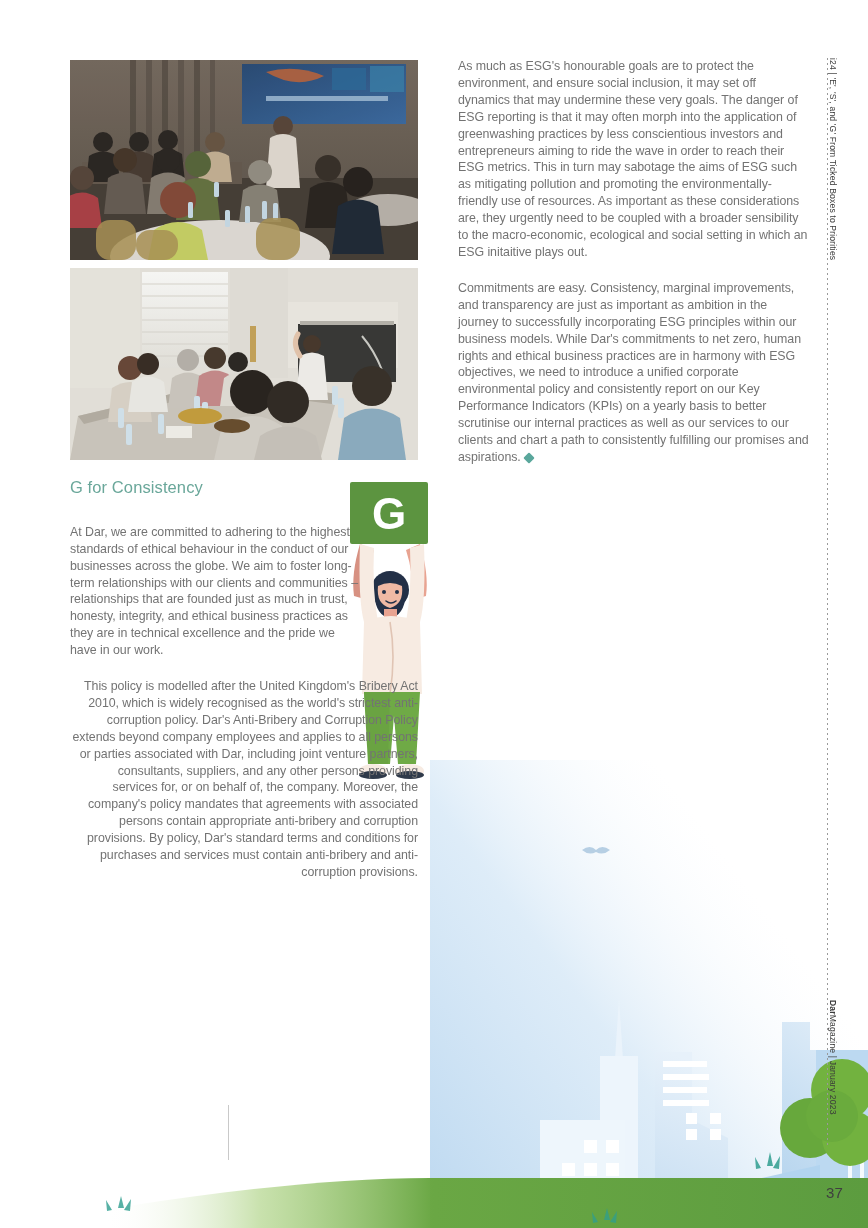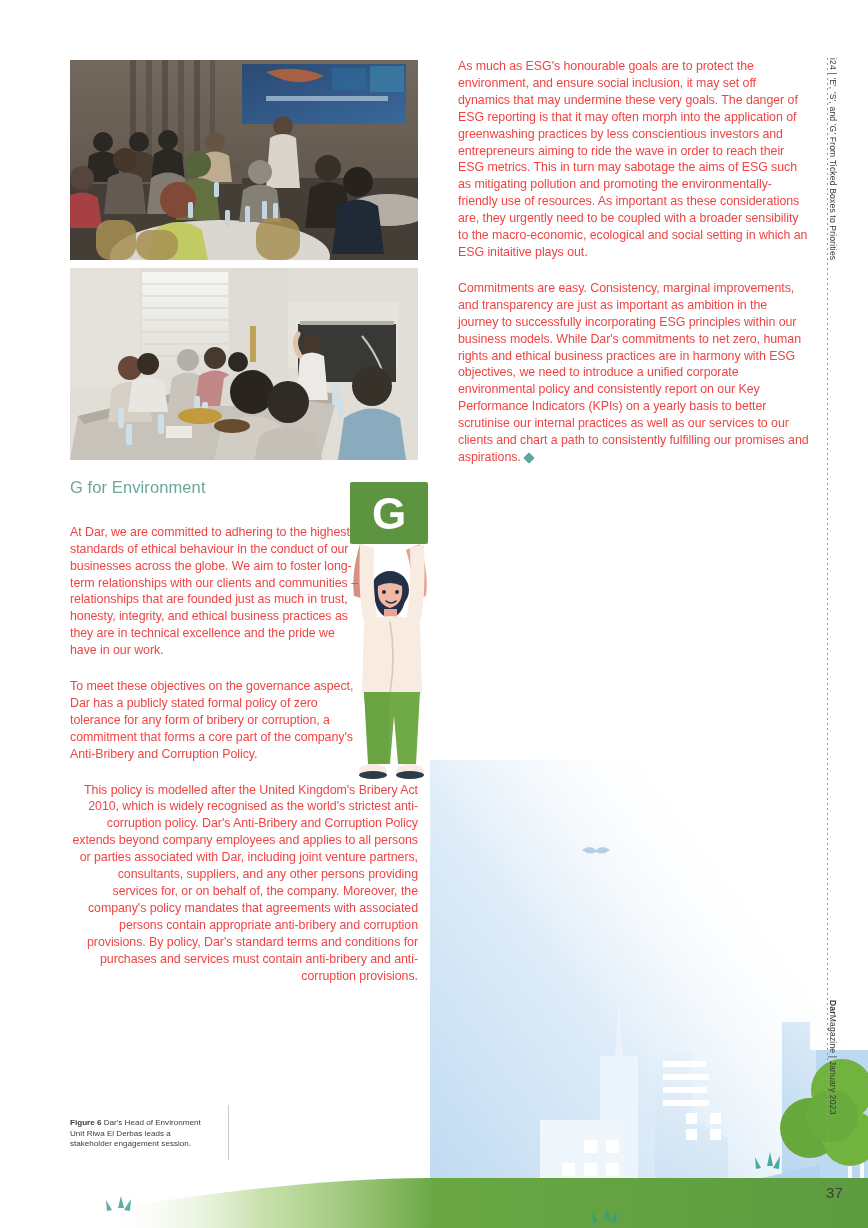--- a/index.html
+++ b/index.html
@@ -20,21 +20,21 @@
   .photo{position:absolute;overflow:hidden;background:#4a4a4a;}
   .photo svg{display:block;}
 
   
   .col-left{position:absolute;left:70px;top:478px;width:350px;}
   .h-governance{
     font-size:16.5px;color:#6aa79a;font-weight:400;letter-spacing:.1px;
     margin:0 0 26px 0;line-height:1.2;
   }
   .body-text{
-    font-size:12.4px;line-height:16.9px;color:#ef4444;margin:0 0 19px 0;
+    font-size:12.4px;line-height:16.9px;color:#737373;margin:0 0 19px 0;
     letter-spacing:-0.05px;
   }
   .body-text.w-narrow{width:290px;}
   .body-text.w-mid{width:300px;}
   .body-text.w-wide{width:348px;text-align:right;}
 
   
   .col-right{position:absolute;left:458px;top:58px;width:352px;}
   .h-esg{
     font-size:12.8px;color:#8cb96b;font-weight:400;margin:0 0 2px 0;
@@ -413,31 +413,26 @@
       <ellipse cx="70" cy="293" rx="14" ry="4" fill="#2f3a4a"></ellipse>
     </svg>
   </div>
 
   <div class="col-right">
     <p class="body-text">As much as ESG's honourable goals are to protect the environment, and ensure social inclusion, it may set off dynamics that may undermine these very goals. The danger of ESG reporting is that it may often morph into the application of greenwashing practices by less conscientious investors and entrepreneurs aiming to ride the wave in order to reach their ESG metrics. This in turn may sabotage the aims of ESG such as mitigating pollution and promoting the environmentally-friendly use of resources. As important as these considerations are, they urgently need to be coupled with a broader sensibility to the macro-economic, ecological and social setting in which an ESG initaitive plays out.</p>
     <p class="body-text"><span>Commitments are easy. Consistency, marginal improvements, and transparency are just as important as ambition in the journey to successfully incorporating ESG principles within our business models. While Dar's commitments to net zero, human rights and ethical business practices are in harmony with ESG objectives, we need to introduce a unified corporate environmental policy and consistently report on our Key Performance Indicators (KPIs) on a yearly basis to better scrutinise our internal practices as well as our services to our clients and chart a path to consistently fulfilling our promises and aspirations.</span><span class="diamond"></span></p>
   </div>
 
   <div class="col-left">
-    <h2 class="h-governance">G for Environment</h2>
+    <h2 class="h-governance">G for Consistency</h2>
     <p class="body-text w-narrow">At Dar, we are committed to adhering to the highest standards of ethical behaviour in the conduct of our businesses across the globe. We aim to foster long-term relationships with our clients and communities – relationships that are founded just as much in trust, honesty, integrity, and ethical business practices as they are in technical excellence and the pride we have in our work.</p>
-    <p class="body-text w-mid">To meet these objectives on the governance aspect, Dar has a publicly stated formal policy of zero tolerance for any form of bribery or corruption, a commitment that forms a core part of the company's Anti-Bribery and Corruption Policy.</p>
     <p class="body-text w-wide">This policy is modelled after the United Kingdom's Bribery Act 2010, which is widely recognised as the world's strictest anti-corruption policy. Dar's Anti-Bribery and Corruption Policy extends beyond company employees and applies to all persons or parties associated with Dar, including joint venture partners, consultants, suppliers, and any other persons providing services for, or on behalf of, the company. Moreover, the company's policy mandates that agreements with associated persons contain appropriate anti-bribery and corruption provisions. By policy, Dar's standard terms and conditions for purchases and services must contain anti-bribery and anti-corruption provisions.</p>
   </div>
 
   <div class="fig-rule"></div>
-  <div class="fig-caption">
-    <b>Figure 6</b>
-    <span>Dar's Head of Environment Unit Riwa El Derbas leads a stakeholder engagement session.</span>
-  </div>
 
   <div class="v-rule"></div>
   <div class="v-top">i24  |  'E', 'S', and 'G' From Ticked Boxes to Priorities</div>
   <div class="v-bot"><b>Dar</b><span>Magazine   |   January 2023</span></div>
 
   <div class="page-num">37</div>
 
 </div>
 
 </body></html>

